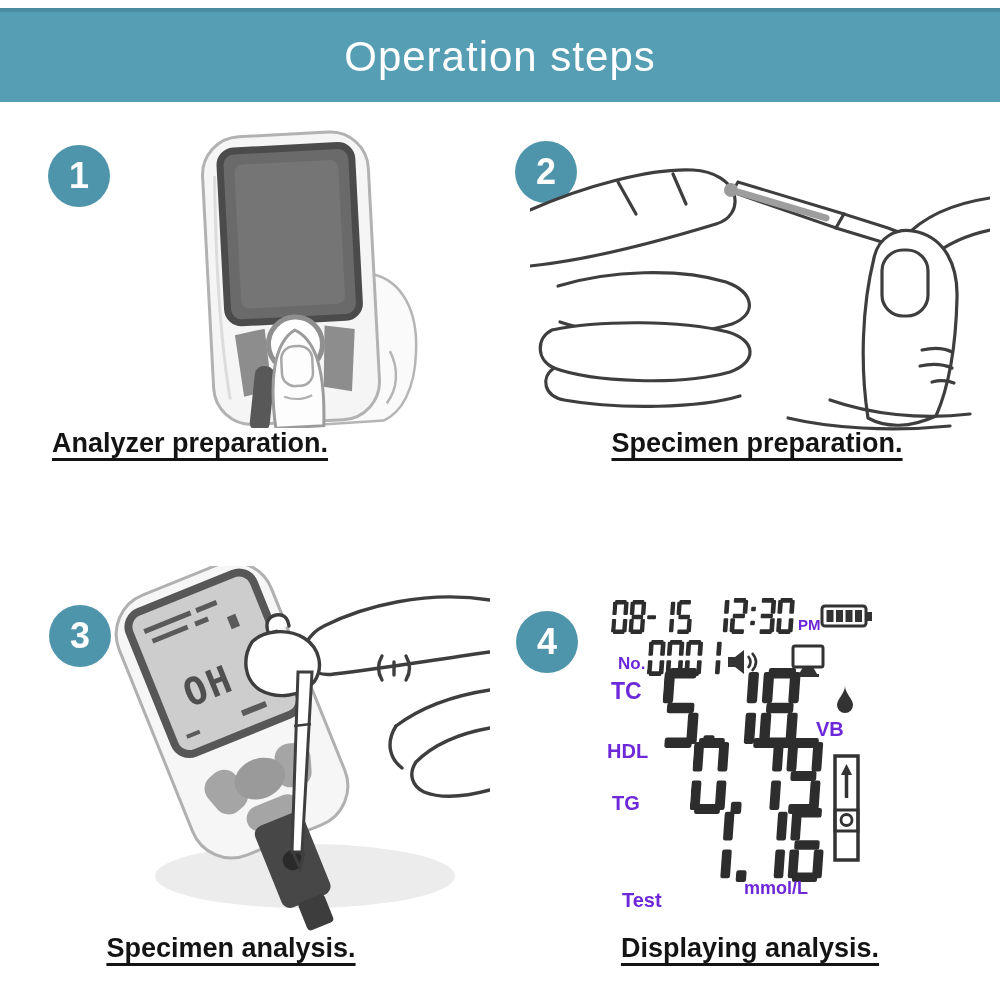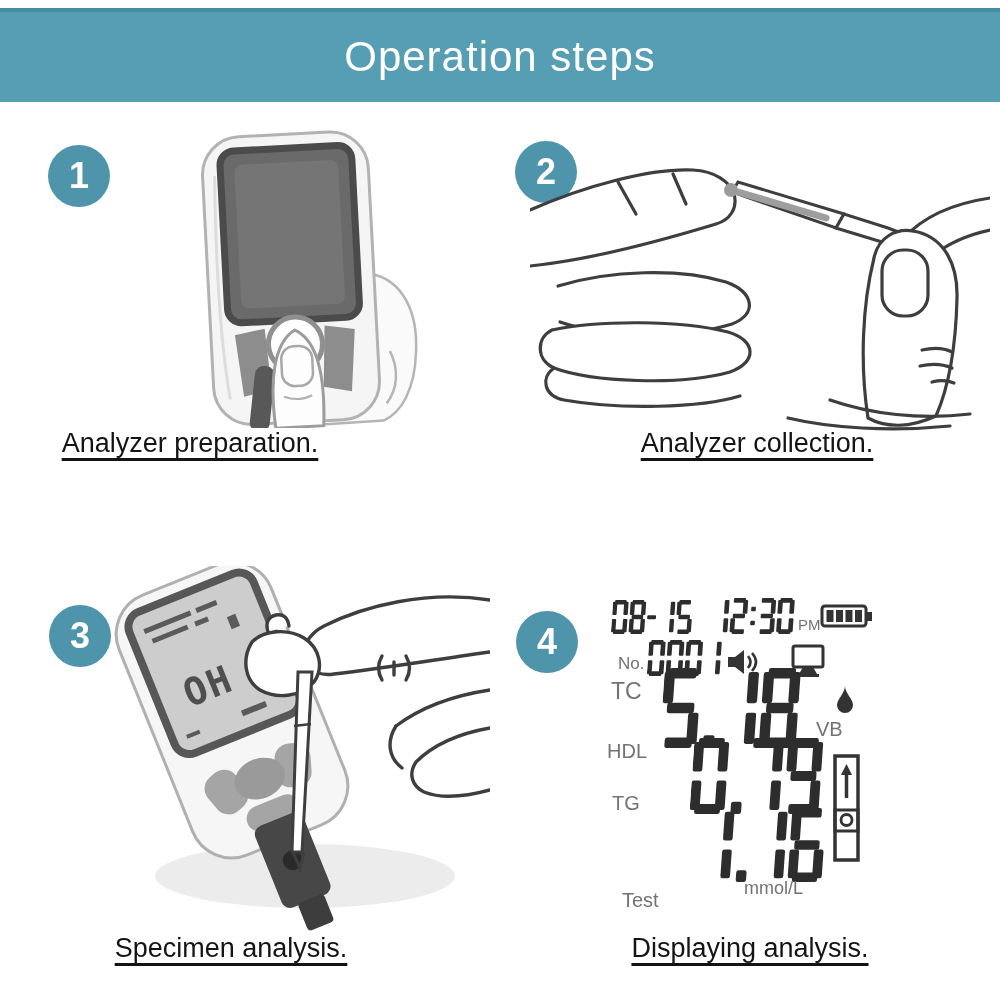--- a/index.html
+++ b/index.html
@@ -5,26 +5,26 @@
   html,body{margin:0;padding:0;background:#ffffff;}
   .canvas{position:relative;width:1000px;height:1000px;background:#ffffff;
           font-family:"Liberation Sans",sans-serif;overflow:hidden;}
   .banner{position:absolute;left:0;top:8px;width:1000px;height:90px;
           display:flex;align-items:center;justify-content:center;
           border-top:4px solid #4a8ca1;}
   .banner-title{color:#ffffff;font-size:42px;letter-spacing:1px;}
   .step-circle{position:absolute;width:62px;height:62px;border-radius:50%;
           color:#ffffff;display:flex;align-items:center;justify-content:center;
           font-size:36px;font-weight:bold;}
-  .caption{position:absolute;font-size:27px;font-weight:normal;color:#141414;
+  .caption{position:absolute;font-size:27px;font-weight:bold;color:#141414;
           text-align:center;text-decoration:underline;
           text-decoration-thickness:3px;text-underline-offset:6px;}
   .ill{position:absolute;}
   .lcd{position:absolute;left:596px;top:592px;width:292px;height:345px;}
-  .lcd .lbl{position:absolute;font-weight:normal;color:#737373;white-space:nowrap;}
+  .lcd .lbl{position:absolute;font-weight:bold;color:#6d28d9;white-space:nowrap;}
   .seg{position:absolute;}
   .seg svg{display:block;transform:skewX(-4deg);}
   .lcd-icon{position:absolute;}
 </style>
 </head>
 <body>
 
 <div class="canvas">
 
   <div class="banner" style="background: rgb(86, 158, 179); border-top-color: rgb(74, 140, 161);">
@@ -308,17 +308,17 @@
             <rect x="157" y="56" width="13" height="39" rx="3"></rect>
           </g>
         </svg>
       </div>
 
     <span class="lbl" style="left:148px;top:286px;font-size:18px">mmol/L</span>
     <span class="lbl" style="left:26px;top:297px;font-size:20px">Test</span>
   </div>
 
   <div class="caption" style="left:40px;top:428px;width:300px">Analyzer preparation.</div>
-  <div class="caption" style="left:600px;top:428px;width:314px">Analyzer collection.</div>
+  <div class="caption" style="left:600px;top:428px;width:314px">Specimen preparation.</div>
   <div class="caption" style="left:81px;top:933px;width:300px">Specimen analysis.</div>
   <div class="caption" style="left:600px;top:933px;width:300px">Displaying analysis.</div>
 
 </div>
 
 </body></html>

